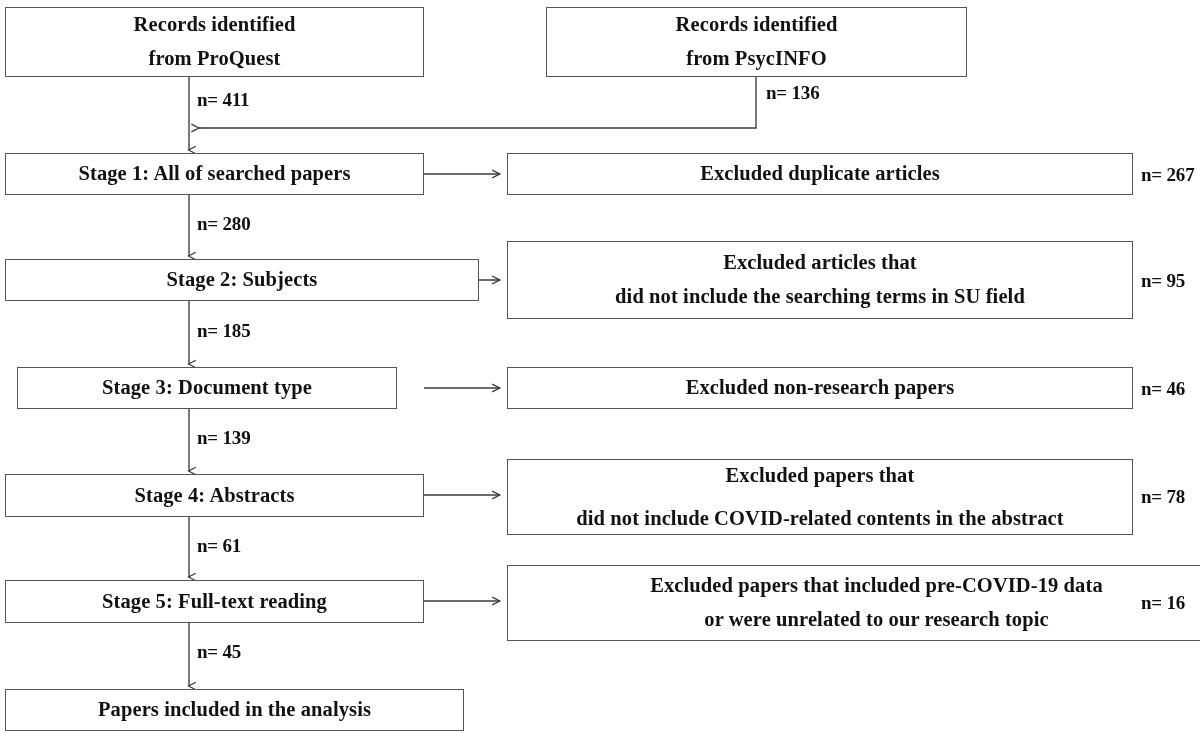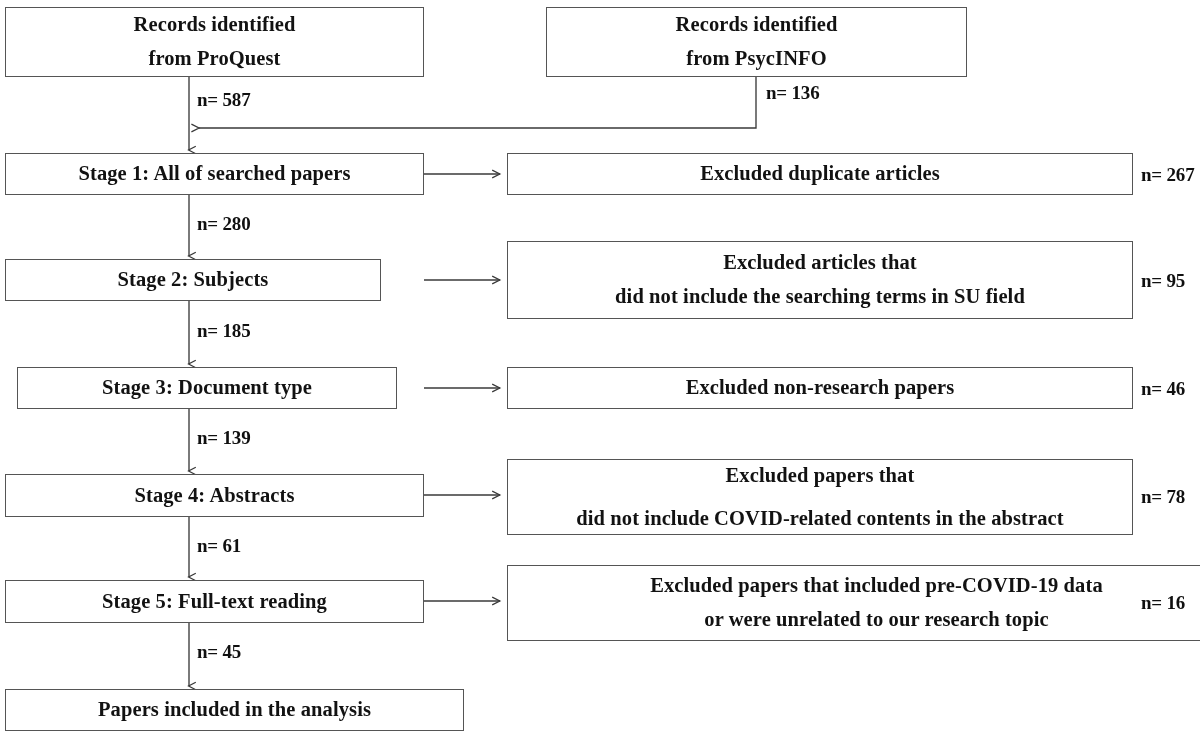--- a/index.html
+++ b/index.html
@@ -83,33 +83,33 @@
   <div class="node two" style="left:5px;top:7px;width:419px;height:70px;">
     <span class="ln">Records identified</span>
     <span class="ln">from ProQuest</span>
   </div>
 
   <div class="node two" style="left:546px;top:7px;width:421px;height:70px;">
     <span class="ln">Records identified</span>
     <span class="ln">from PsycINFO</span>
   </div>
 
-  <span class="nlabel" style="left:197px;top:89px;"><b>n= 587</b></span>
+  <span class="nlabel" style="left:197px;top:89px;"><b>n= 411</b></span>
   <span class="nlabel" style="left:766px;top:82px;"><b>n= 136</b></span>
 
   <div class="node" style="left:5px;top:153px;width:419px;height:42px;">
     <span class="ln">Stage 1: All of searched papers</span>
   </div>
   <div class="node" style="left:507px;top:153px;width:626px;height:42px;">
     <span class="ln">Excluded duplicate articles</span>
   </div>
   <span class="nlabel" style="left:1141px;top:164px;"><b>n= 267</b></span>
   <span class="nlabel" style="left:197px;top:213px;"><b>n= 280</b></span>
 
-  <div class="node" style="left:5px;top:259px;width:376px;height:42px;">
+  <div class="node" style="left:5px;top:259px;width:474px;height:42px;">
     <span class="ln">Stage 2: Subjects</span>
   </div>
   <div class="node two" style="left:507px;top:241px;width:626px;height:78px;">
     <span class="ln">Excluded articles that</span>
     <span class="ln">did not include the searching terms in SU field</span>
   </div>
   <span class="nlabel" style="left:1141px;top:270px;"><b>n= 95</b></span>
   <span class="nlabel" style="left:197px;top:320px;"><b>n= 185</b></span>
 
   <div class="node" style="left:17px;top:367px;width:380px;height:42px;">

